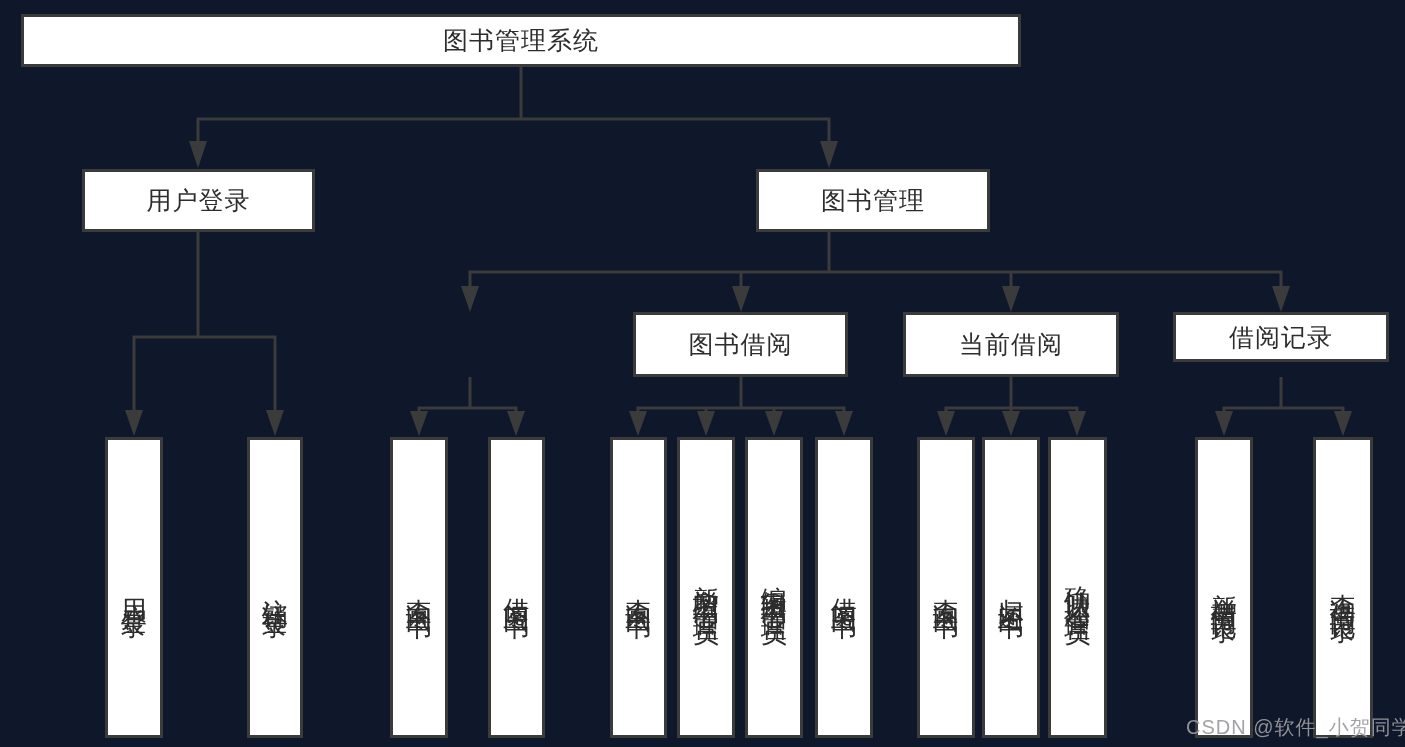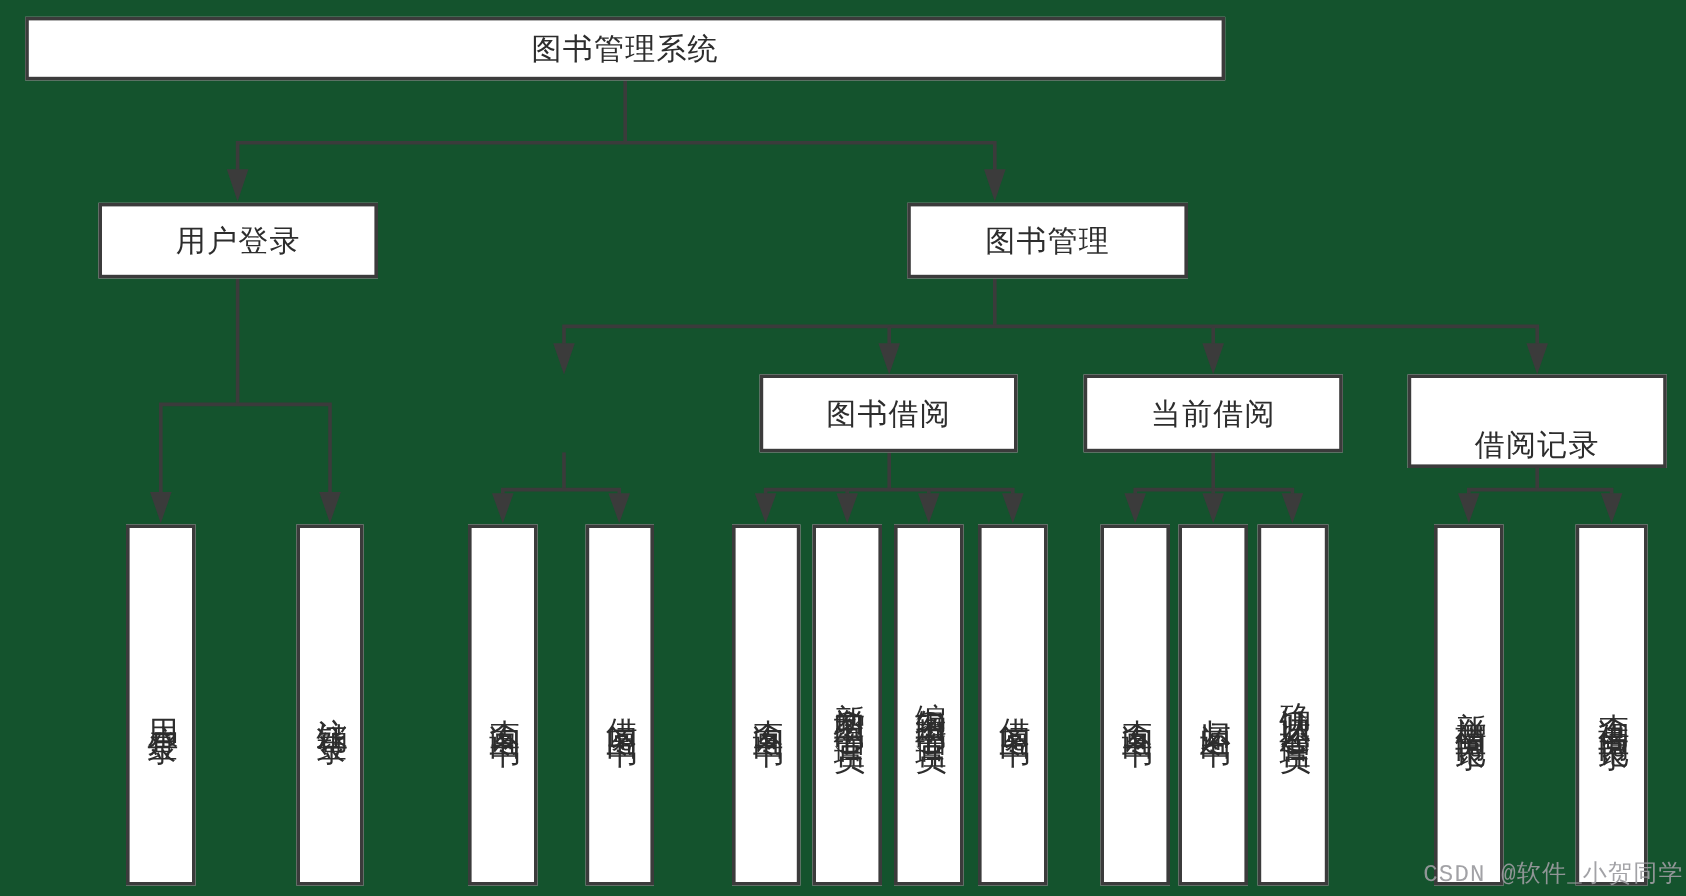--- a/index.html
+++ b/index.html
@@ -4,23 +4,23 @@
 <style>
   html, body {
     margin: 0;
     padding: 0;
     background: #ffffff;
   }
   .canvas {
     position: relative;
     width: 1405px;
     height: 747px;
-    background: #14532d;
+    background: #0f172a;
     overflow: hidden;
-    font-family: Liberation Mono, monospace;
+    font-family: Liberation Sans, sans-serif;
   }
   .connectors {
     position: absolute;
     left: 0;
     top: 0;
     z-index: 0;
   }
   .box {
     position: absolute;
     box-sizing: border-box;
@@ -128,21 +128,21 @@
   <div class="box hbox" style="left:712px; top:169px; width:234px; height:63px;margin-left:44px;">
     <span>图书管理</span>
   </div>
 
   <div class="box hbox" style="left:633px; top:312px; width:215px; height:65px;">
     <span>图书借阅</span>
   </div>
   <div class="box hbox" style="left:903px; top:312px; width:216px; height:65px;">
     <span>当前借阅</span>
   </div>
-  <div class="box hbox" style="left:1173px; top:312px; width:216px; height:78px;align-items:flex-end;">
+  <div class="box hbox" style="left:1173px; top:312px; width:216px; height:50px;">
     <span>借阅记录</span>
   </div>
 
   <div class="box vbox" style="left:105px; width:58px;">
     <span>用户登录</span>
   </div>
   <div class="box vbox" style="left:247px; width:56px;">
     <span>注销登录</span>
   </div>
 

